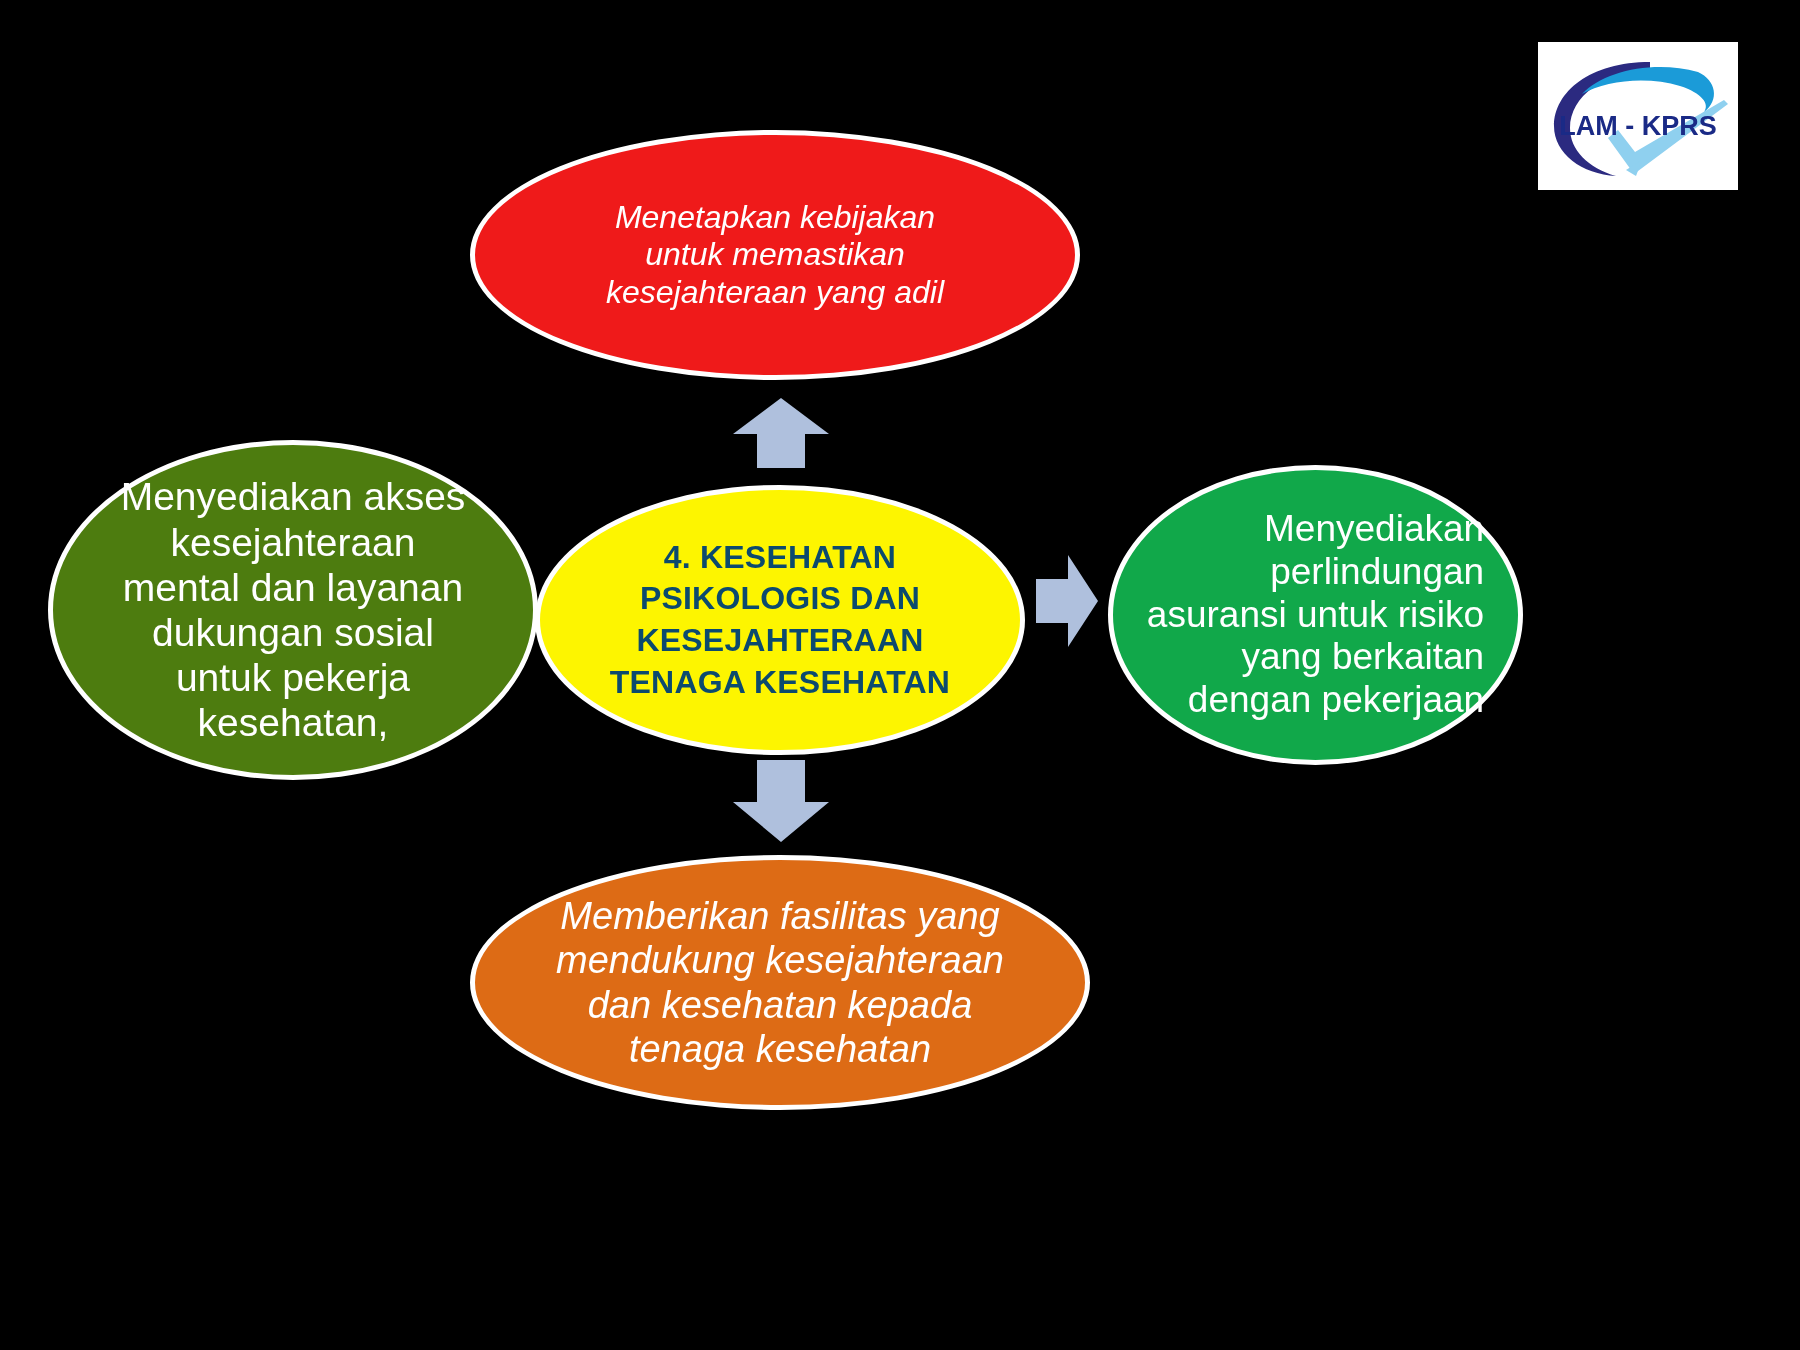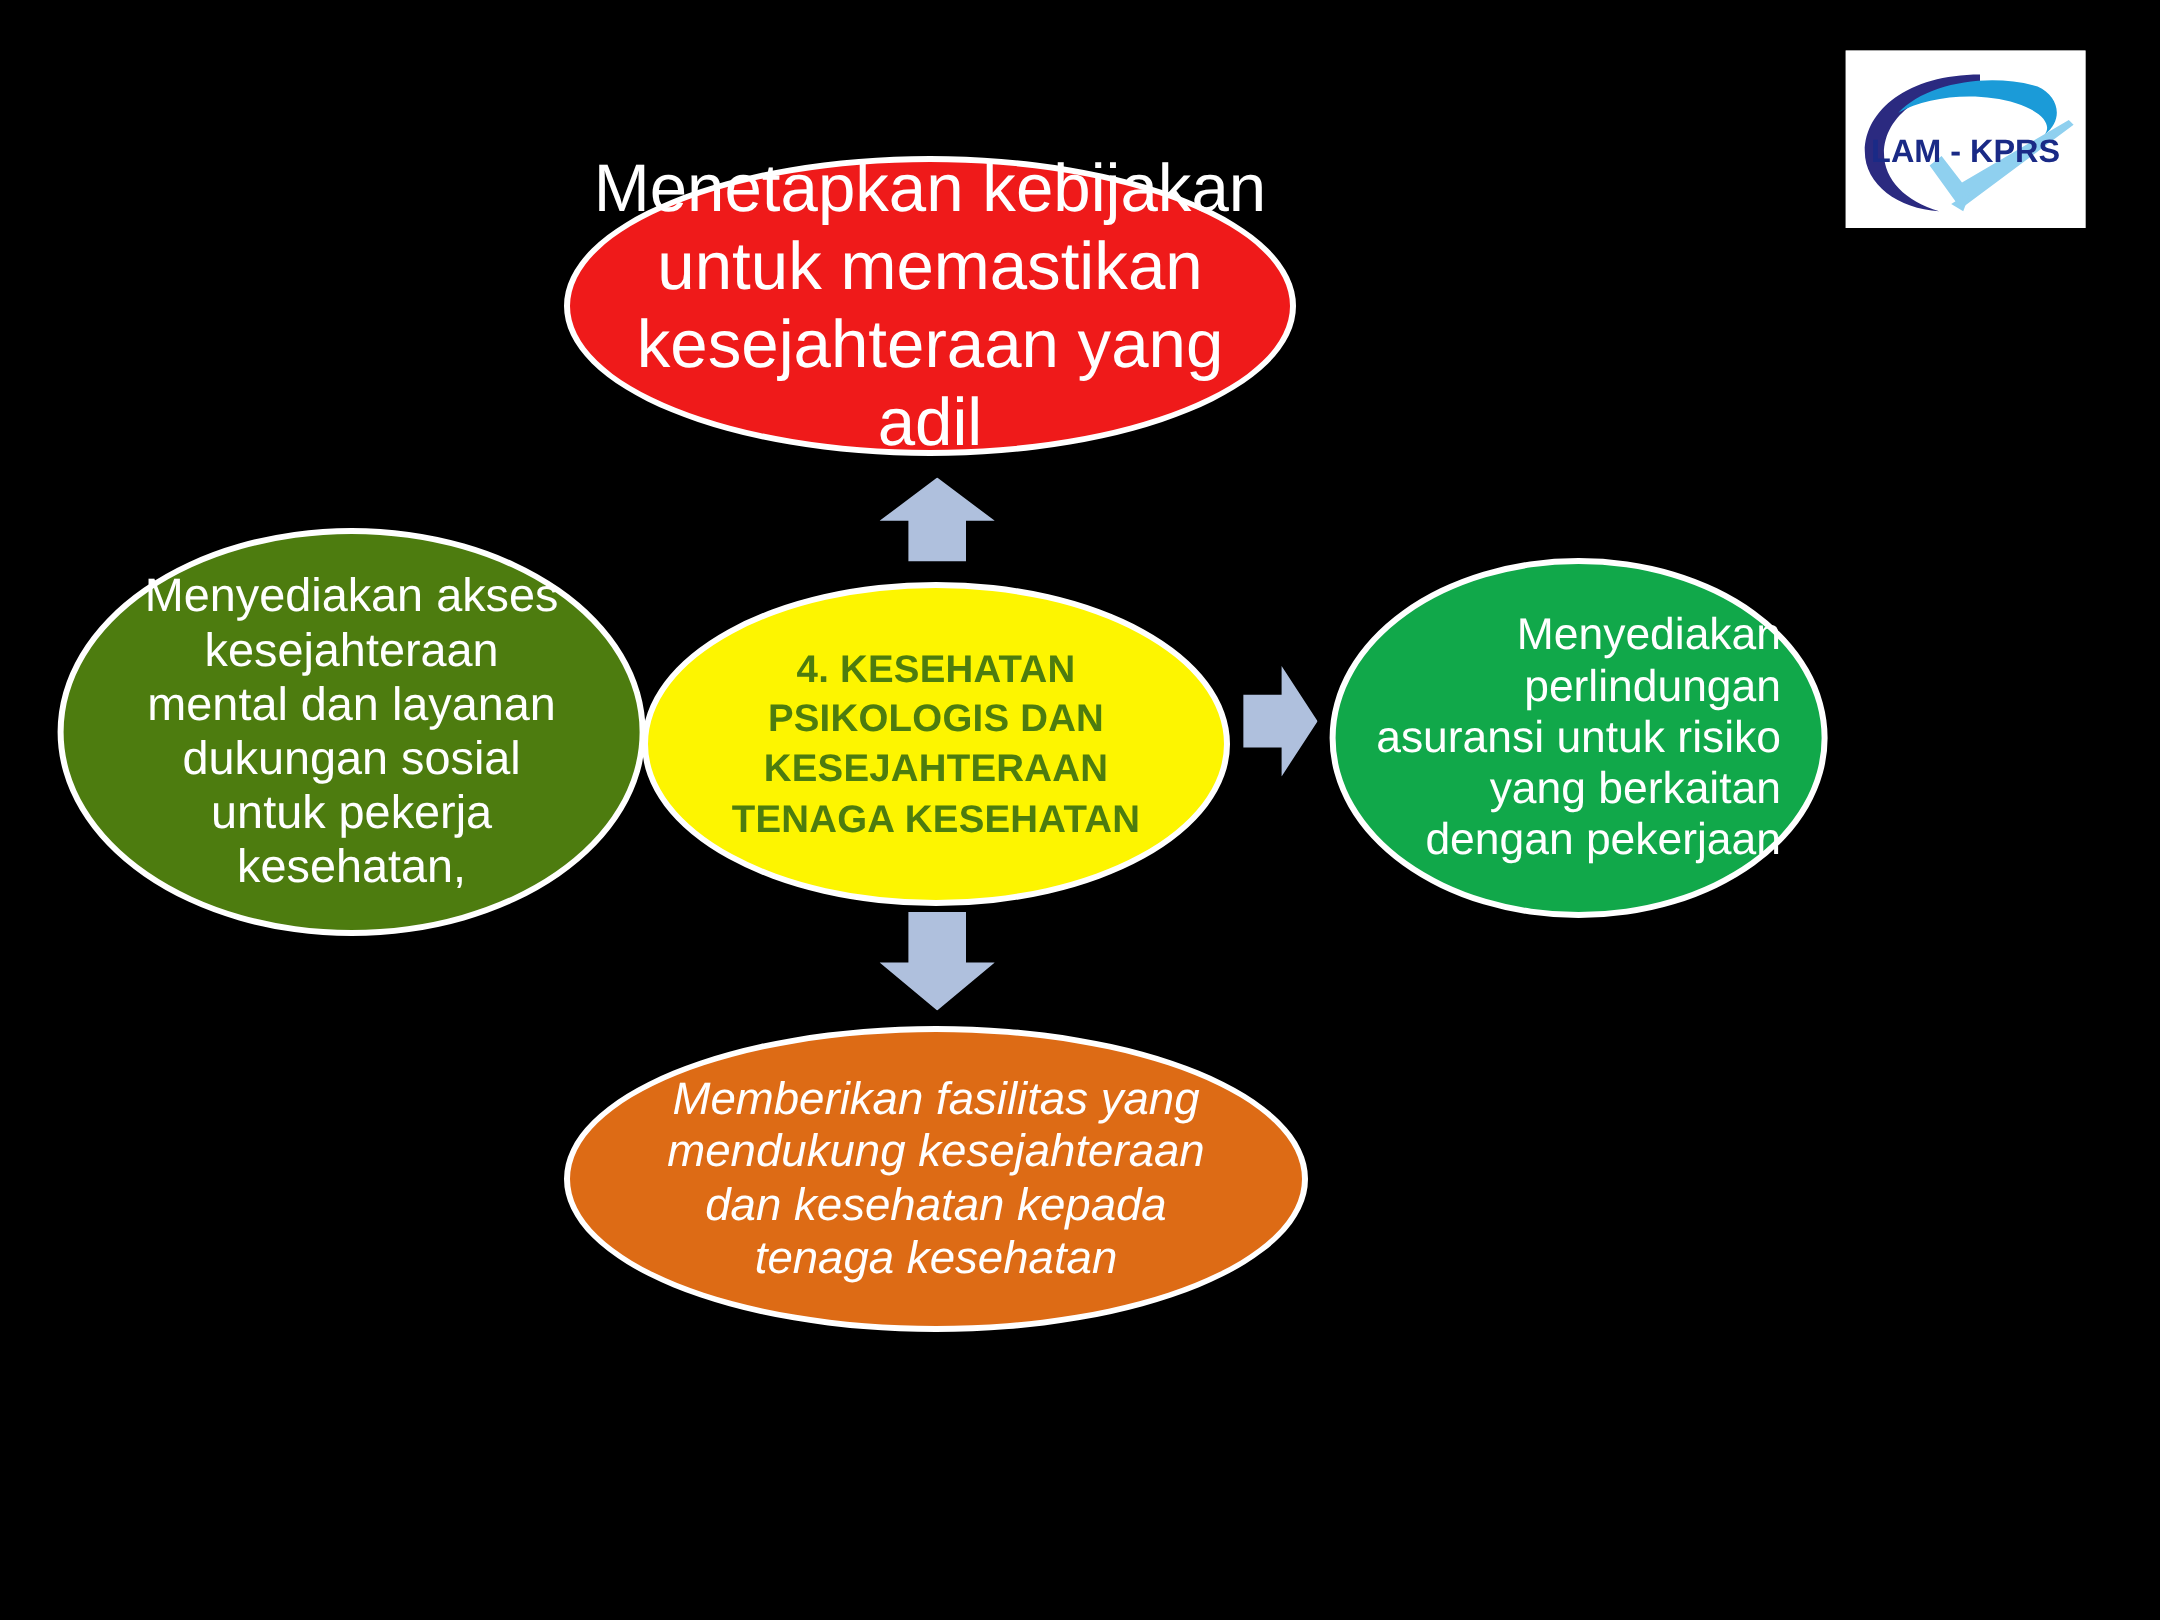--- a/index.html
+++ b/index.html
@@ -51,38 +51,38 @@
     padding: 0 6px;
   }
 
   #ellipse-top {
     left: 470px;
     top: 130px;
     width: 610px;
     height: 250px;
     background: #ef1a1a;
   }
-  #ellipse-top .txt { font-size: 56px; }
+  #ellipse-top .txt { font-size: 32px; font-style: italic; }
 
   #ellipse-left {
     left: 48px;
     top: 440px;
     width: 490px;
     height: 340px;
     background: #4d7c0f;
   }
   #ellipse-left .txt { font-size: 39px; }
 
   #ellipse-center {
     left: 535px;
     top: 485px;
     width: 490px;
     height: 270px;
     background: #fdf500;
-    color: #4d7c0f;
+    color: #0c4a6e;
   }
   #ellipse-center .txt {
     font-size: 32px;
     font-weight: bold;
     line-height: 1.30;
     letter-spacing: 0.2px;
   }
 
   #ellipse-right {
     left: 1108px;

